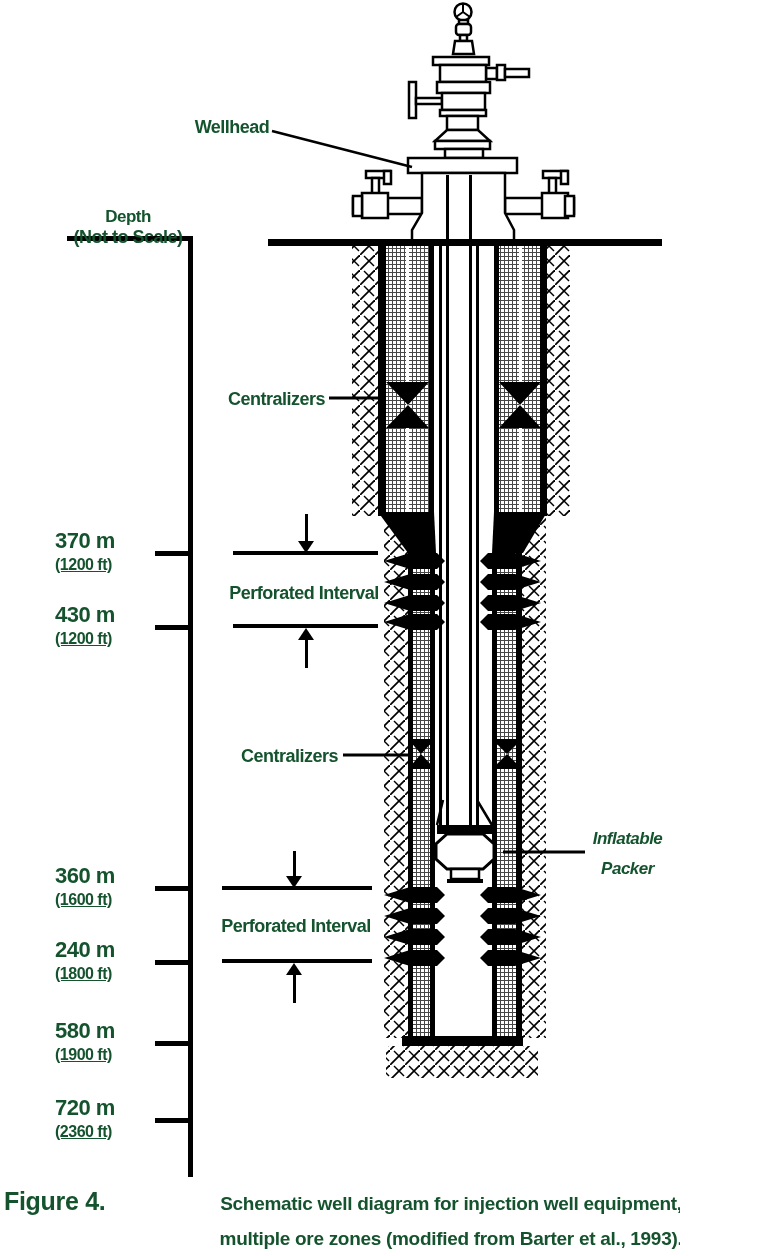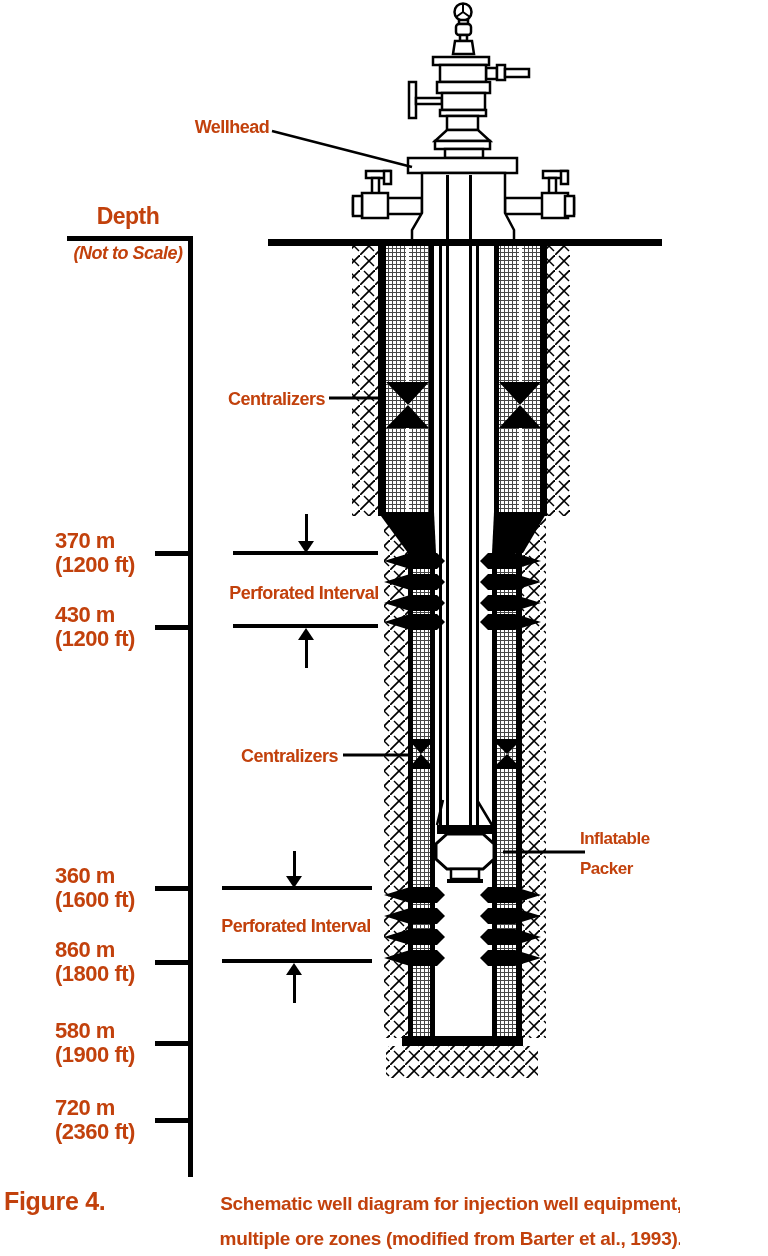--- a/index.html
+++ b/index.html
@@ -1,32 +1,32 @@
 <!DOCTYPE html>
 <html><head>
 <meta charset="utf-8">
 <style>
   html,body{margin:0;padding:0;background:#fff;}
   .stage{position:relative;width:680px;height:1256px;background:#fff;overflow:hidden;
-         font-family:"Liberation Sans",sans-serif;color:#c2410c;}
+         font-family:"Liberation Sans",sans-serif;color:#14532d;}
   .stage svg{position:absolute;left:0;top:0;}
   .lbl{position:absolute;font-weight:700;letter-spacing:-0.5px;white-space:nowrap;
        font-size:18px;line-height:19px;text-align:right;}
   .wellhead-lbl{left:193px;top:118px;width:78px;text-align:center;}
-  .depth-title{left:88px;top:204px;width:80px;text-align:center;font-size:23px;line-height:25px;}
-  .depth-sub{left:63px;top:244px;width:130px;text-align:center;font-style:italic;}
+  .depth-title{left:88px;top:204px;width:80px;text-align:center;font-size:17px;line-height:25px;}
+  .depth-sub{left:63px;top:228px;width:130px;text-align:center;}
   .mark{position:absolute;left:55px;width:122px;text-align:left;font-weight:700;letter-spacing:-0.5px;}
   .mark .m{font-size:22px;line-height:25px;}
-  .mark .ft{font-size:22px;line-height:23px;}
+  .mark .ft{font-size:16px;line-height:23px;text-decoration:underline;}
   .centr-1{left:228px;top:390px;}
   .centr-2{left:241px;top:747px;}
   .perf-1{left:228px;top:584px;width:152px;text-align:center;}
   .perf-2{left:220px;top:917px;width:152px;text-align:center;}
-  .packer-lbl{position:absolute;left:580px;top:824px;width:95px;
-              font-weight:700;font-size:17px;line-height:30px;letter-spacing:-0.5px;}
+  .packer-lbl{position:absolute;left:580px;top:824px;width:95px;text-align:center;
+              font-weight:700;font-size:17px;line-height:30px;letter-spacing:-0.5px;font-style:italic;}
   .fig-label{position:absolute;left:4px;top:1186px;font-weight:700;font-size:25px;
              line-height:30px;letter-spacing:-0.3px;}
   .caption{position:absolute;left:134px;top:1186px;width:634px;text-align:center;
            font-weight:700;font-size:19px;line-height:35px;letter-spacing:-0.3px;}
 </style>
 </head>
 <body>
 
 <div class="stage">
 
@@ -212,21 +212,21 @@
   </div>
   <div class="mark" style="top:602px">
     <div class="m">430 m</div>
       <div class="ft">(1200 ft)</div>
   </div>
   <div class="mark" style="top:863px">
     <div class="m">360 m</div>
       <div class="ft">(1600 ft)</div>
   </div>
   <div class="mark" style="top:937px">
-    <div class="m">860 m</div>
+    <div class="m">240 m</div>
       <div class="ft">(1800 ft)</div>
   </div>
   <div class="mark" style="top:1018px">
     <div class="m">580 m</div>
       <div class="ft">(1900 ft)</div>
   </div>
   <div class="mark" style="top:1095px">
     <div class="m">720 m</div>
       <div class="ft">(2360 ft)</div>
   </div>

